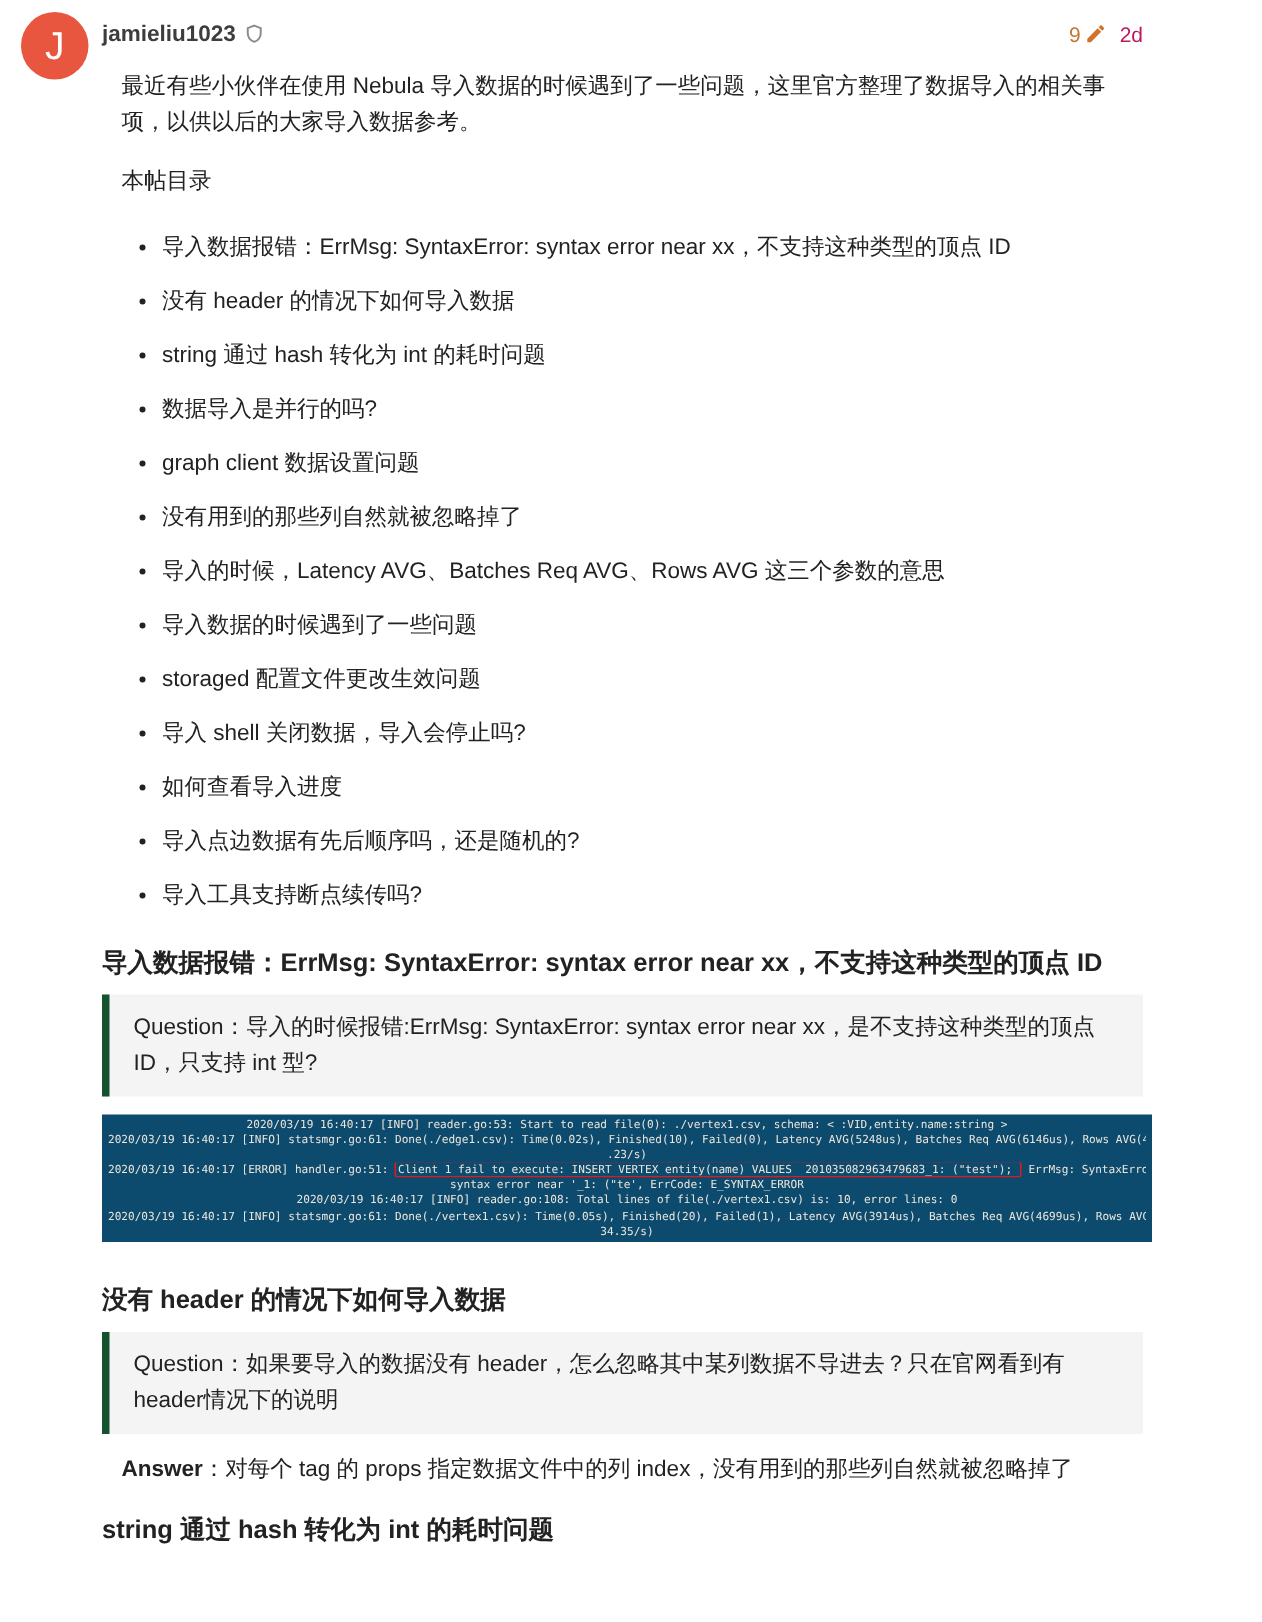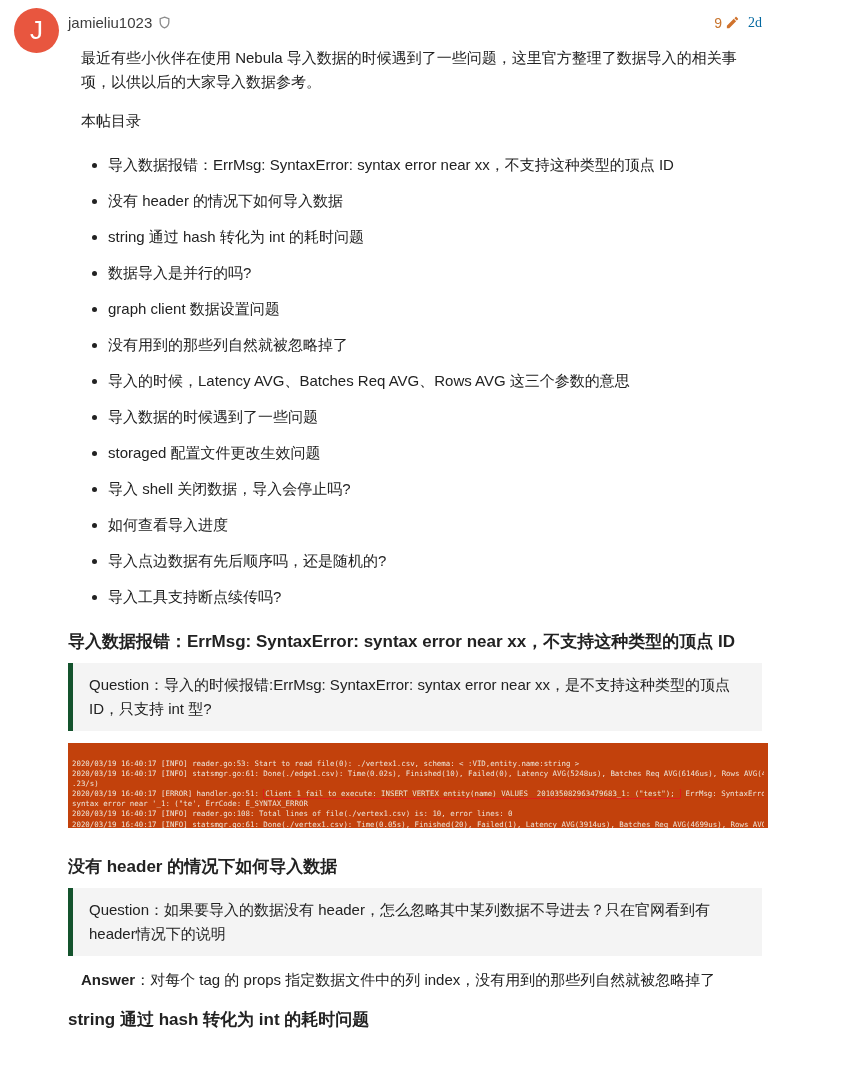--- a/index.html
+++ b/index.html
@@ -14,26 +14,26 @@
   .post { display: flex; padding: 8px 79px 0 14px; }
   .avatar {
     width: 45px; height: 45px; border-radius: 50%;
     background: #e8563f; color: #ffffff;
     font-size: 26px; font-weight: 300;
     display: flex; align-items: center; justify-content: center;
     flex: 0 0 45px; cursor: pointer;
   }
   .content { flex: 1; min-width: 0; padding-left: 9px; }
   .post-header { display: flex; align-items: center; height: 21px; margin-top: 4px; }
-  .username { font-size: 15px; font-weight: normal; color: #3d3d3d; cursor: pointer; }
+  .username { font-size: 15px; font-weight: bold; color: #3d3d3d; cursor: pointer; }
   .shield { margin-left: 6px; display: inline-flex; }
   .meta { margin-left: auto; display: flex; align-items: center; font-size: 14px; }
   .edit-count { color: #c8742d; margin-right: 3px; cursor: pointer; }
   .pencil { display: inline-flex; margin-right: 8px; cursor: pointer; }
-  .age { color: #0369a1; cursor: pointer; font-family: Liberation Serif, serif; }
+  .age { color: #be185d; cursor: pointer; }
 
   .post-body { font-size: 15px; line-height: 24px; }
   .post-body p { margin: 0 13px 15px; }
   p.intro { margin-top: 13px; }
 
   ul.toc { margin: 21px 0 22px; padding-left: 40px; }
   ul.toc li { margin-bottom: 15px; line-height: 21px; }
   ul.toc li:last-child { margin-bottom: 0; }
 
   h2 {
@@ -46,28 +46,29 @@
   blockquote {
     margin: 0 0 12px;
     background: #f4f4f4;
     border-left: 5px solid #14532d;
     padding: 10px 16px;
     line-height: 24px;
   }
 
   .terminal {
     margin: 0 0 22px;
-    background: #c2410c;
+    background: #0c4a6e;
     width: 700px; height: 85px;
-    padding: 16px 4px;
+    padding: 2px 4px;
     font-family: "DejaVu Sans Mono", "Liberation Mono", monospace;
     font-size: 7.4px; line-height: 10.1px;
     color: #ece6da;
     overflow: hidden;
     cursor: pointer;
+    text-align: center;
   }
   .terminal .tline { white-space: pre; overflow: hidden; }
   .err-box {
     border: 1.5px solid #e01b1b;
     border-radius: 2px;
     padding: 0 1px;
   }
   .answer { margin-bottom: 26px; }
   .answer b { font-weight: bold; }
 </style>

